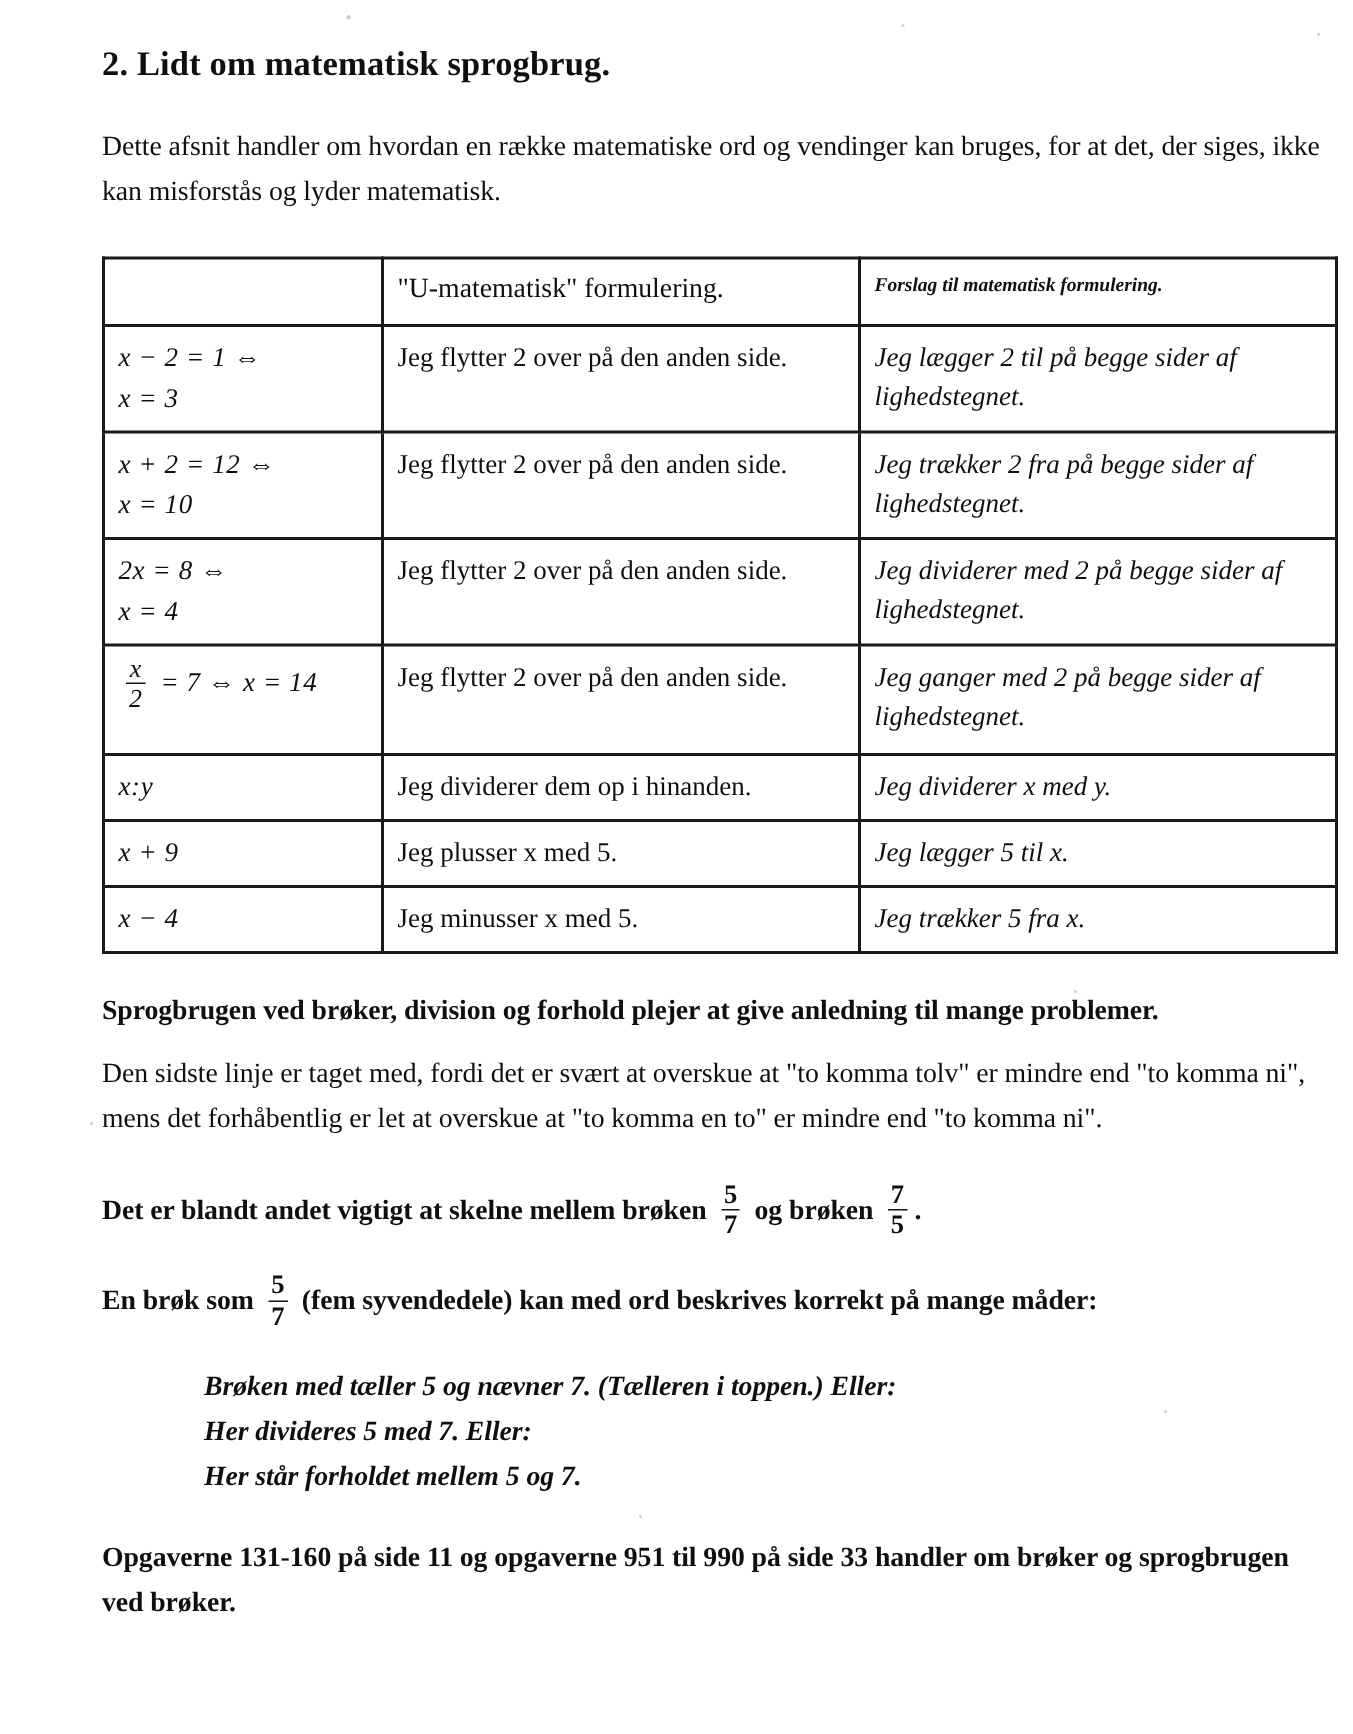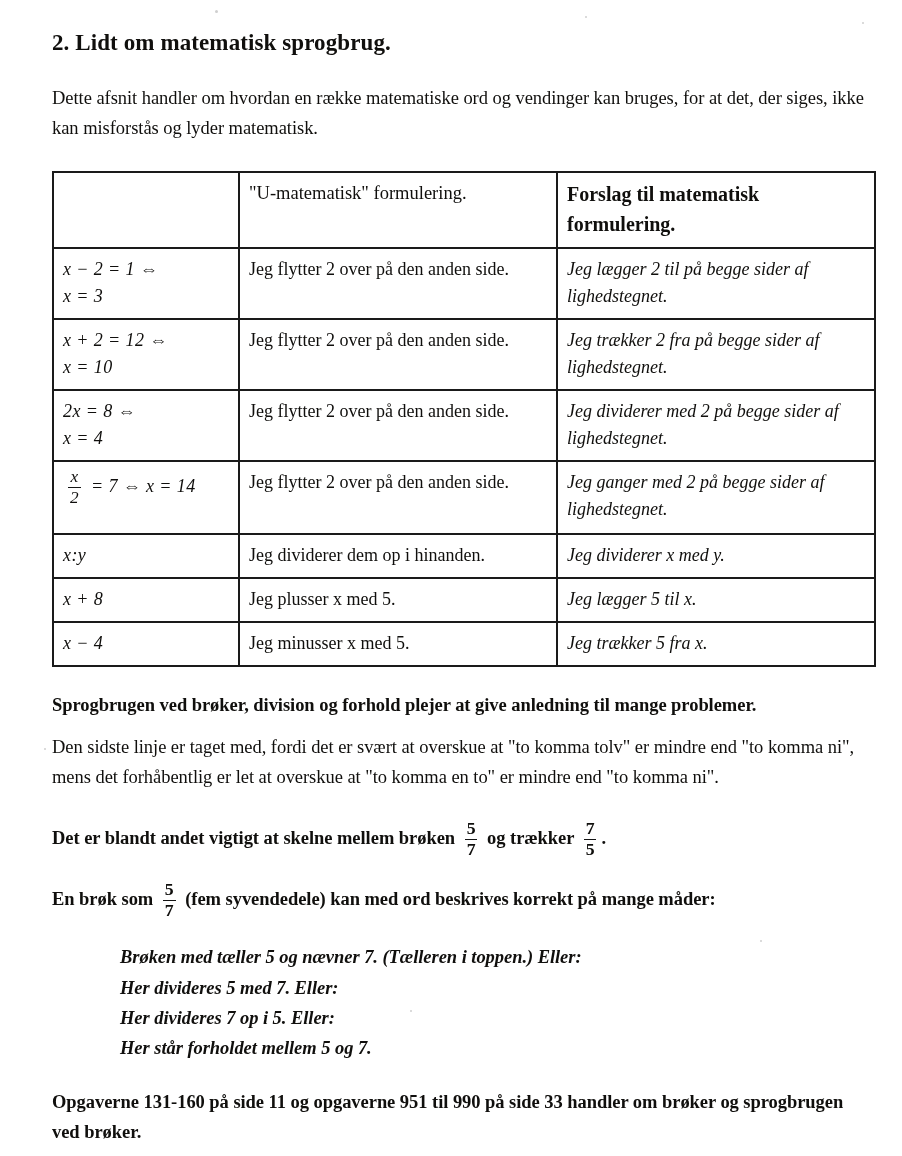--- a/index.html
+++ b/index.html
@@ -12,21 +12,21 @@
     width: 902px;
     height: 1156px;
     position: relative;
     overflow: hidden;
     font-family: "Liberation Serif", "DejaVu Serif", serif;
     color: #100f0d;
     -webkit-font-smoothing: none;
   }
   .page {
     position: absolute;
-    left: 0; top: 0;
+    left: 16px; top: 0;
     width: 828px;
     height: 1156px;
     padding: 0;
     box-sizing: border-box;
   }
   .content {
     position: absolute;
     left: 52px;
     top: 30px;
     width: 822px;
@@ -77,21 +77,22 @@
   .col-umat { width: 318px; }
   .col-forslag { width: 318px; }
 
   thead td { height: 22px; }
   thead td.hdr-umat {
     font-weight: normal;
     font-size: 18.5px;
   }
   thead td.hdr-forslag {
     font-weight: bold;
-    font-size: 20px;
+    font-size: 13px;
+    font-style: italic;
   }
 
   td.cell-eq {
     font-style: italic;
     font-size: 19px;
     letter-spacing: 0.4px;
     white-space: nowrap;
   }
   td.cell-eq .ln { display: block; line-height: 1.5; }
   td.cell-umat  { font-weight: normal; }
@@ -234,21 +235,21 @@
         <tr class="row-short">
           <td class="cell-eq">
             <span class="ln">x:y</span>
           </td>
           <td class="cell-umat">Jeg dividerer dem op i hinanden.</td>
           <td class="cell-forslag">Jeg dividerer x med y.</td>
         </tr>
 
         <tr class="row-short">
           <td class="cell-eq">
-            <span class="ln">x + 8</span>
+            <span class="ln">x + 9</span>
           </td>
           <td class="cell-umat">Jeg plusser x med 5.</td>
           <td class="cell-forslag">Jeg lægger 5 til x.</td>
         </tr>
 
         <tr class="row-short">
           <td class="cell-eq">
             <span class="ln">x − 4</span>
           </td>
           <td class="cell-umat">Jeg minusser x med 5.</td>
@@ -261,39 +262,38 @@
     <p class="para bold tight">Sprogbrugen ved brøker, division og forhold plejer at give anledning til mange problemer.</p>
 
     <p class="para gap-big">Den sidste linje er taget med, fordi det er svært at overskue at "to komma tolv" er mindre end "to komma ni", mens det forhåbentlig er let at overskue at "to komma en to" er mindre end "to komma ni".</p>
 
     <p class="para bold has-frac">
       <span>Det er blandt andet vigtigt at skelne mellem brøken</span>
       <span class="frac frac-inline">
         <span class="num">5</span>
         <span class="den">7</span>
       </span>
-      <span>og trækker</span>
+      <span>og brøken</span>
       <span class="frac frac-inline">
         <span class="num">7</span>
         <span class="den">5</span>
       </span><span>.</span>
     </p>
 
     <p class="para bold has-frac">
       <span>En brøk som</span>
       <span class="frac frac-inline">
         <span class="num">5</span>
         <span class="den">7</span>
       </span>
       <span>(fem syvendedele) kan med ord beskrives korrekt på mange måder:</span>
     </p>
 
     <ul class="desc-list">
       <li><span>Brøken med tæller 5 og nævner 7. </span><strong>(Tælleren i toppen.)</strong><span> Eller:</span></li>
       <li><span>Her divideres 5 </span><strong>med</strong><span> 7. Eller:</span></li>
-      <li><span>Her divideres 7 </span><strong>op i</strong><span> 5. Eller:</span></li>
       <li><span>Her står forholdet mellem 5 og 7.</span><strong></strong><span></span></li>
     </ul>
 
     <p class="para bold gap-big">Opgaverne 131-160 på side 11 og opgaverne 951 til 990 på side 33 handler om brøker og sprogbrugen ved brøker.</p>
 
   </div>
 </div>
 
 </body></html>

